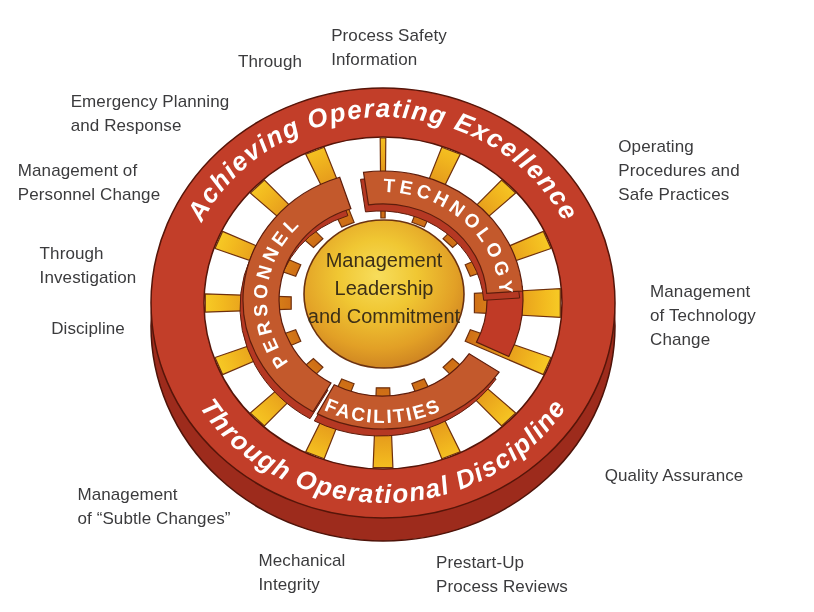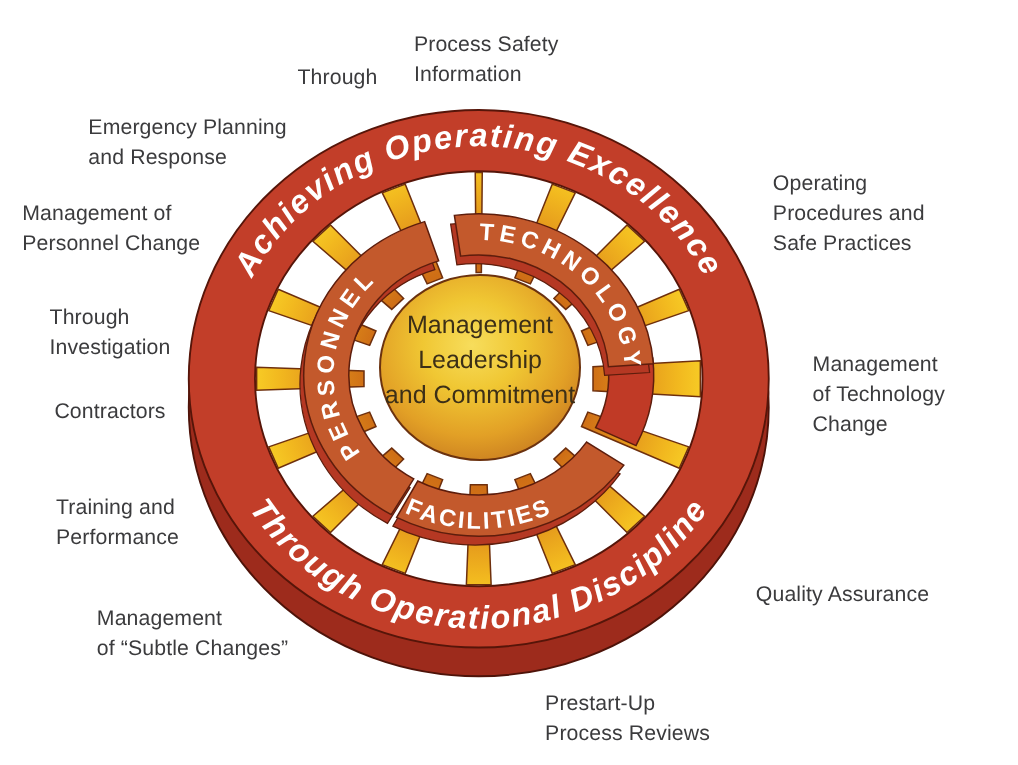--- a/index.html
+++ b/index.html
@@ -114,21 +114,21 @@
   <div class="label" style="left:679px;top:171px">Operating
 Procedures and
 Safe Practices</div>
   <div class="label" style="left:89px;top:183px">Management of
 Personnel Change</div>
   <div class="label" style="left:88px;top:266px">Through
 Investigation</div>
   <div class="label" style="left:703px;top:316px">Management
 of Technology
 Change</div>
-  <div class="label" style="left:88px;top:329px">Contractors</div>
-  <div class="label" style="left:94px;top:418px">Training and
-Performance</div>
+  <div class="label" style="left:88px;top:329px">Discipline</div>
   <div class="label" style="left:674px;top:476px">Quality Assurance</div>
   <div class="label" style="left:154px;top:507px">Management
 of “Subtle Changes”</div>
+  <div class="label" style="left:302px;top:573px">Mechanical
+Integrity</div>
   <div class="label" style="left:502px;top:575px">Prestart-Up
 Process Reviews</div>
 </div>
 
 </body></html>

